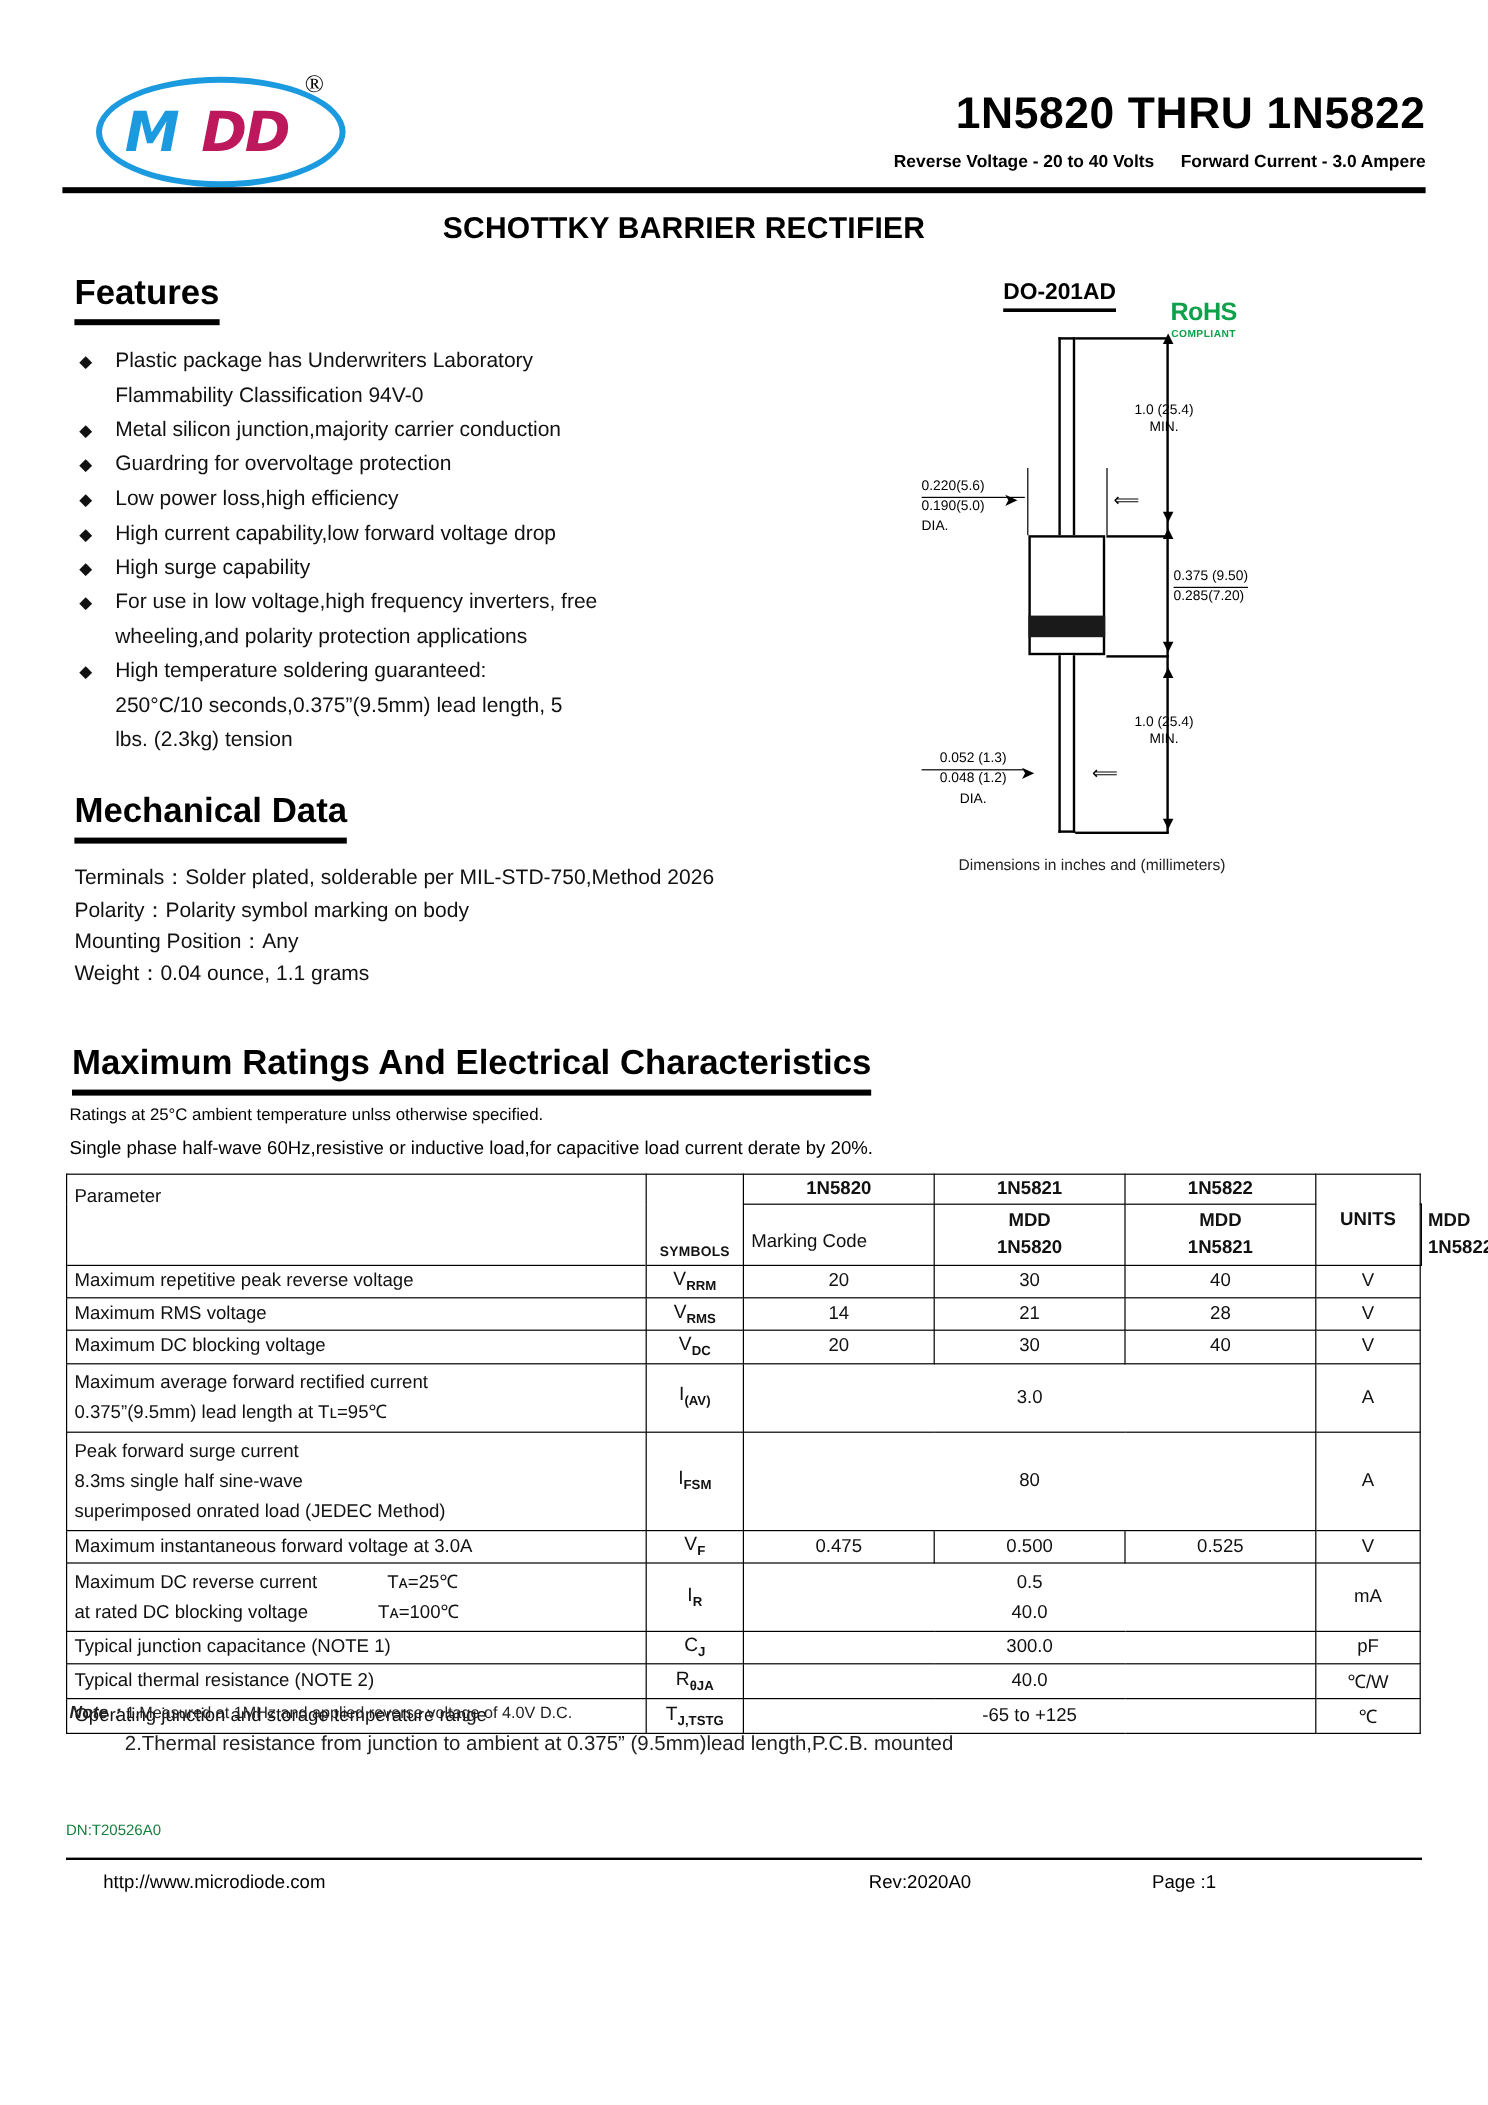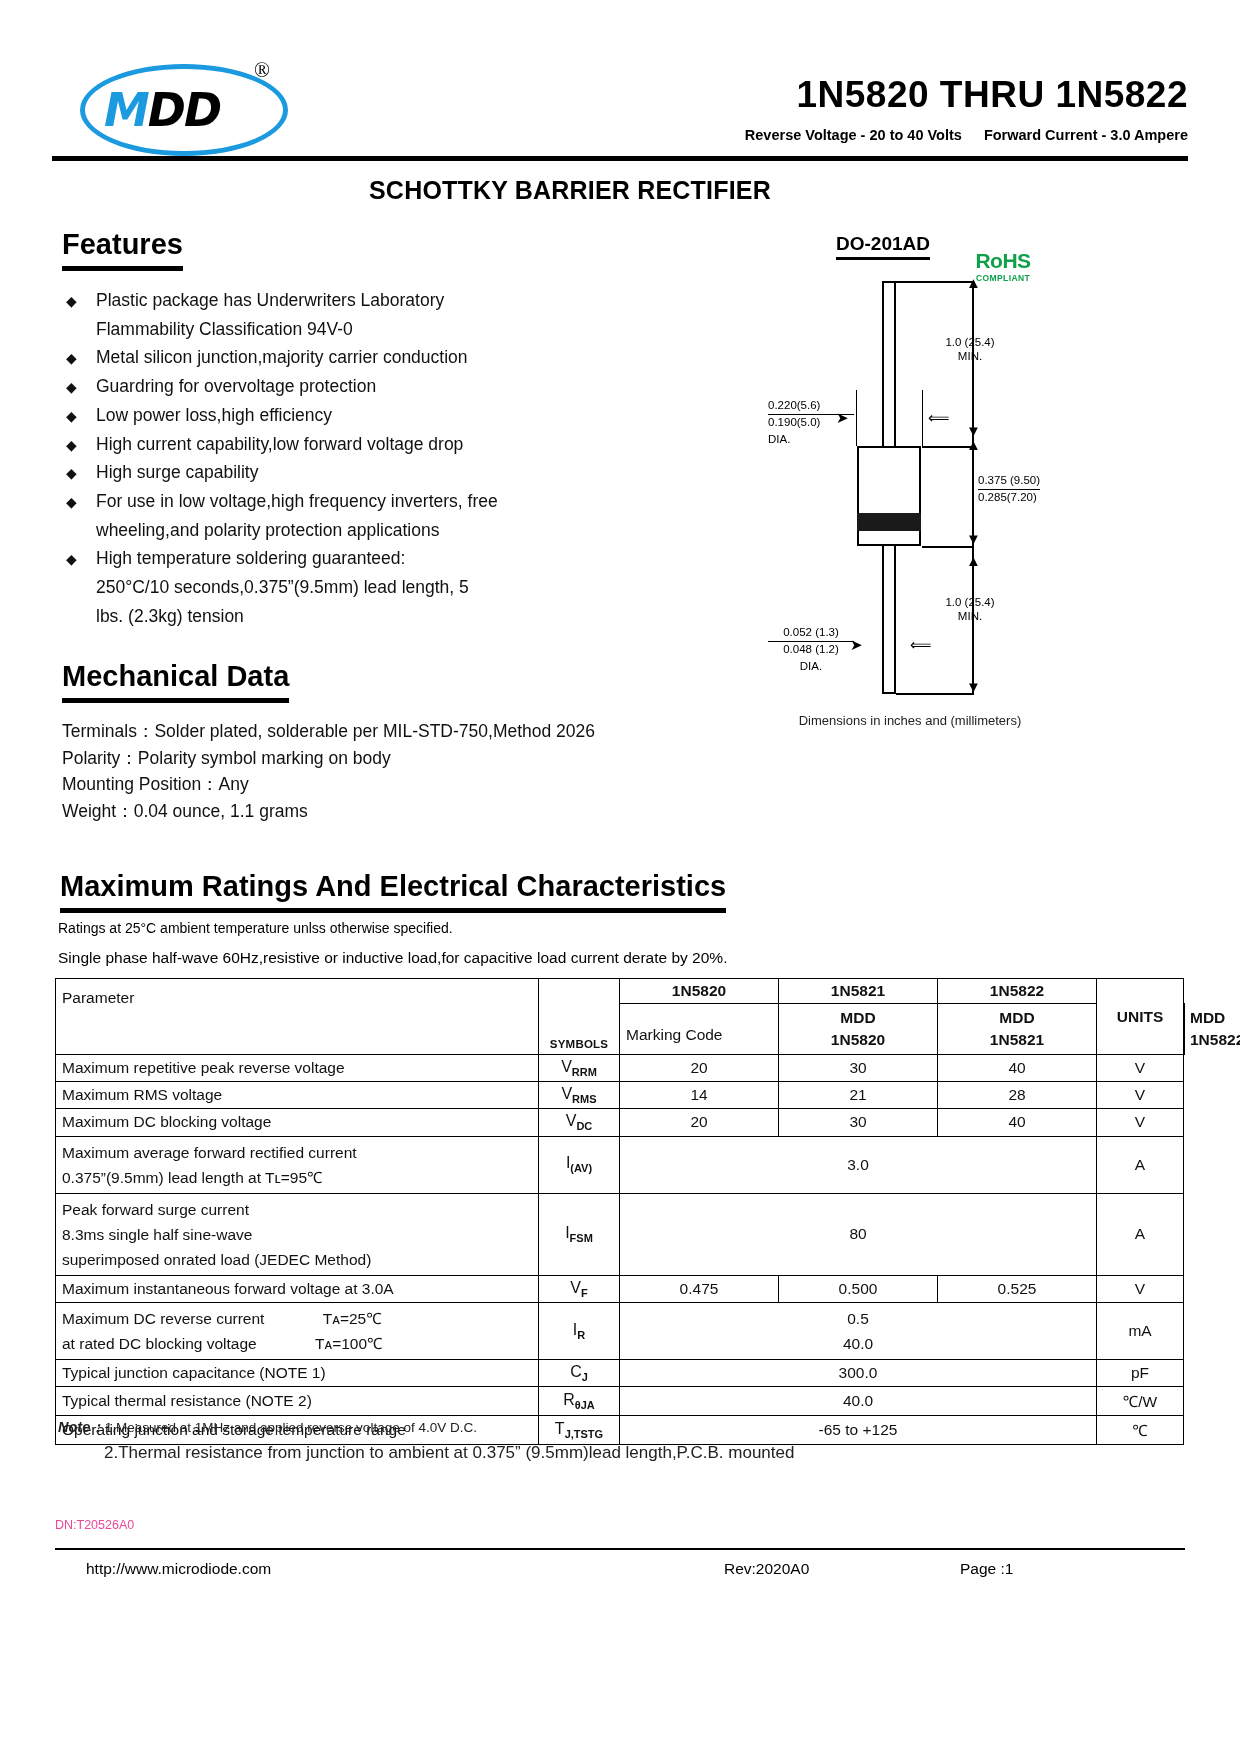--- a/index.html
+++ b/index.html
@@ -21,21 +21,21 @@
     border:5px solid #1b9ae0; border-radius:50%;
     box-sizing:border-box;
   }
   .logo-text {
     position:absolute; left:46px; top:30px; width:170px;
     font-family:"DejaVu Sans", sans-serif;
     font-size:46px; font-weight:bold; font-style:italic;
     letter-spacing:-2px; line-height:56px;
   }
   .logo-m { color:#1b9ae0; }
-  .logo-dd { color:#000000; }
+  .logo-dd { color:#be185d;margin-left:20px; }
   .logo-reg {
     position:absolute; left:196px; top:6px;
     font-size:21px; font-family:"Liberation Serif", serif;
   }
   .title-main {
     position:absolute; right:52px; top:74px;
     font-size:37px; font-weight:bold; letter-spacing:0.5px;
     text-align:right; white-space:nowrap;
   }
   .title-sub {
@@ -163,21 +163,21 @@
   .mark-cell { text-align:center; font-weight:bold; font-size:16px; line-height:22px; }
   .two-line { line-height:25px; }
   .three-line { line-height:25px; }
   .tbl-sym-hdr { font-size:11.5px; font-weight:bold; text-align:center; letter-spacing:0.2px; }
 
   
   .notes { position:absolute; left:58px; top:1418px; width:1000px; }
   .note-l1 { font-size:13.5px; color:#222; }
   .note-l1 b { font-size:14.5px;font-style:italic; }
   .note-l2 { font-size:17px; color:#222; margin-top:6px; padding-left:46px; }
-  .dn { position:absolute; left:55px; top:1518px; font-size:12.5px; color:#ec4899; }
+  .dn { position:absolute; left:55px; top:1518px; font-size:12.5px; color:#15803d; }
   .footer-rule { position:absolute; left:55px; top:1548px; width:1130px; height:1.5px; background:#000; }
   .f-left  { position:absolute; left:86px;  top:1560px; font-size:15.5px; }
   .f-mid   { position:absolute; left:724px; top:1560px; font-size:15.5px; }
   .f-right { position:absolute; left:960px; top:1560px; font-size:15.5px; }
 </style>
 </head>
 <body>
 
 <div class="page">
 

